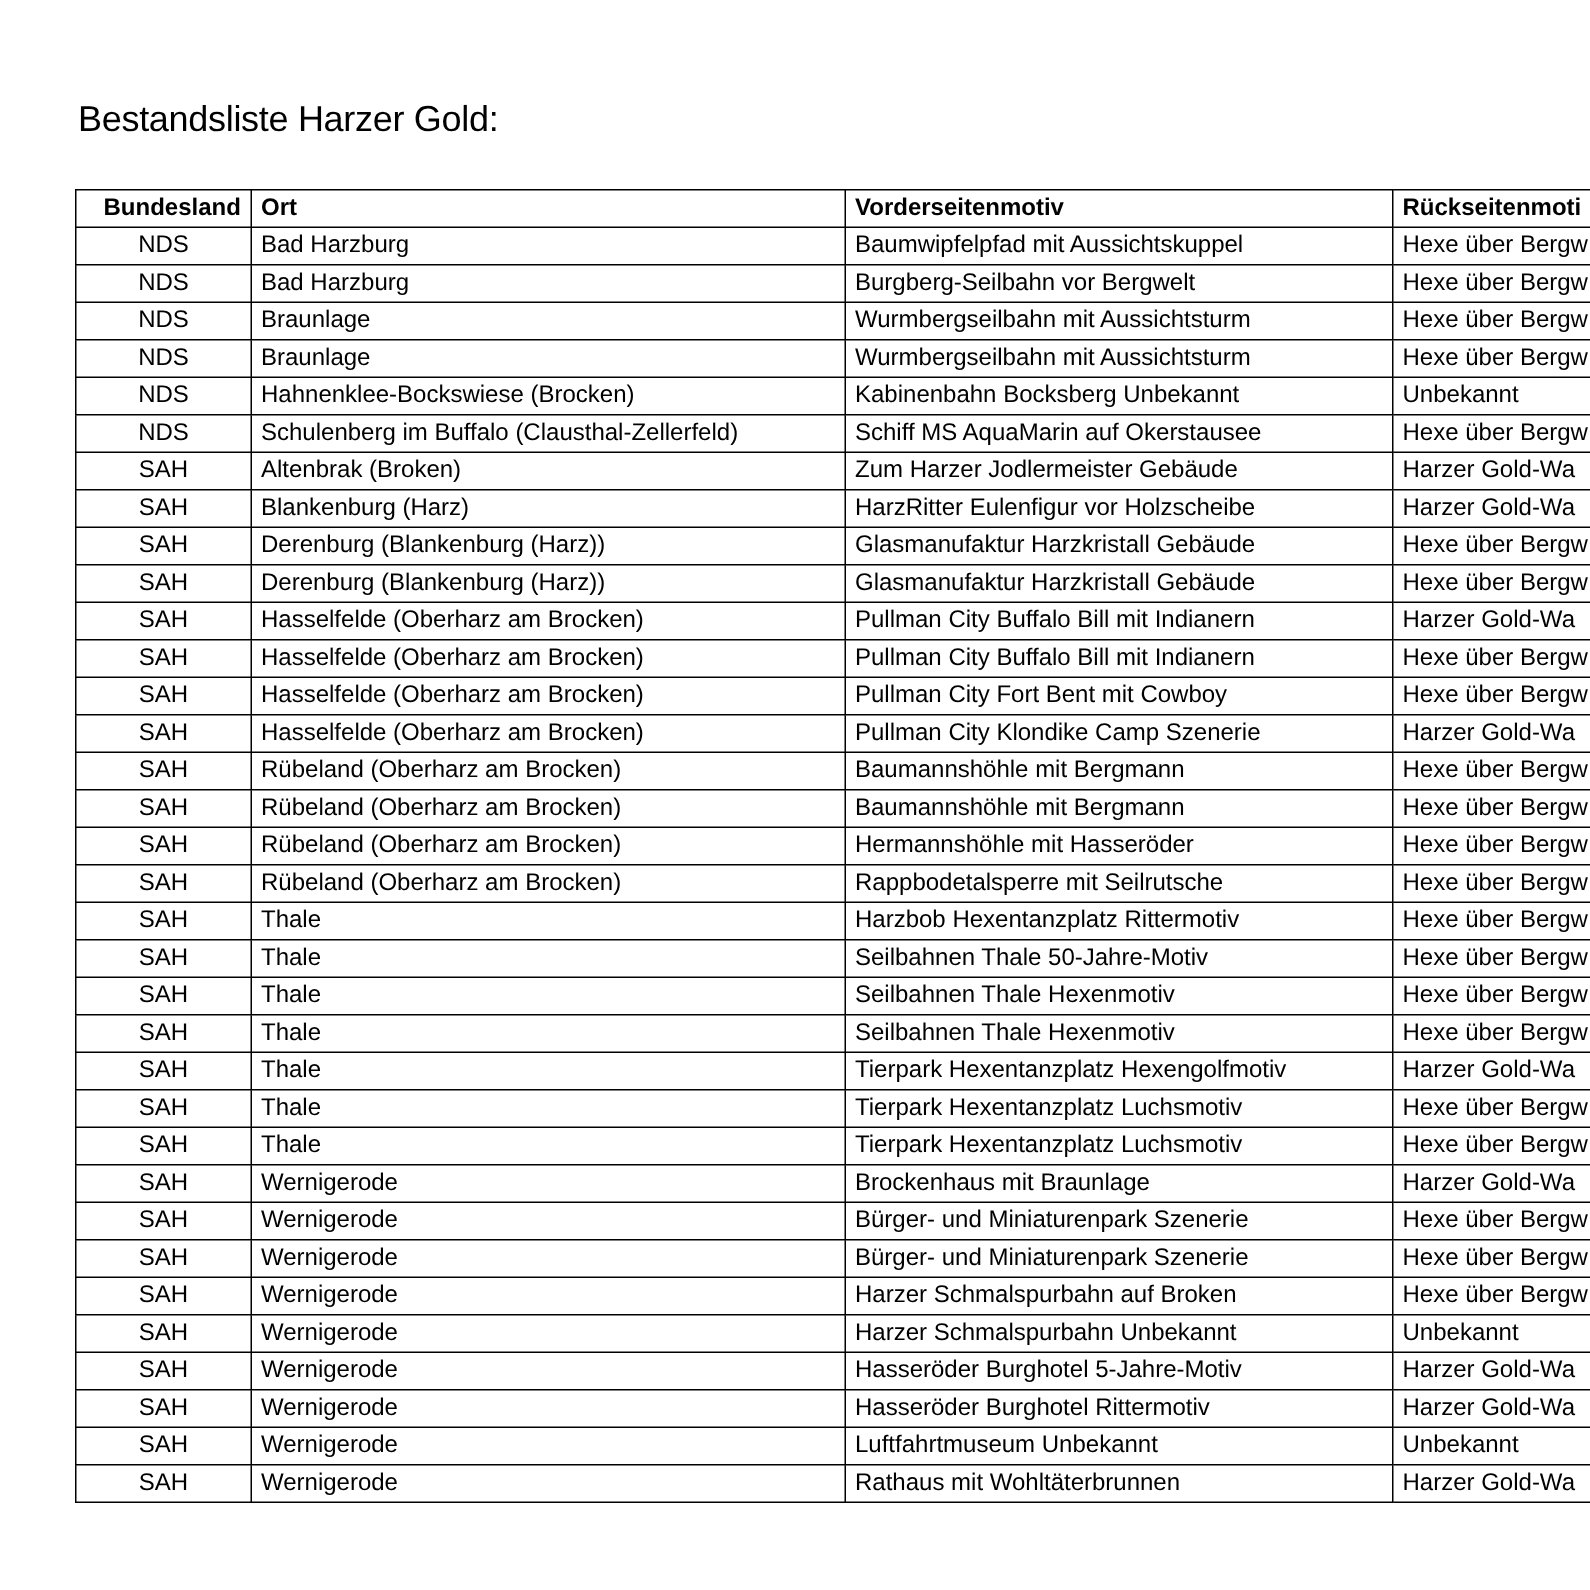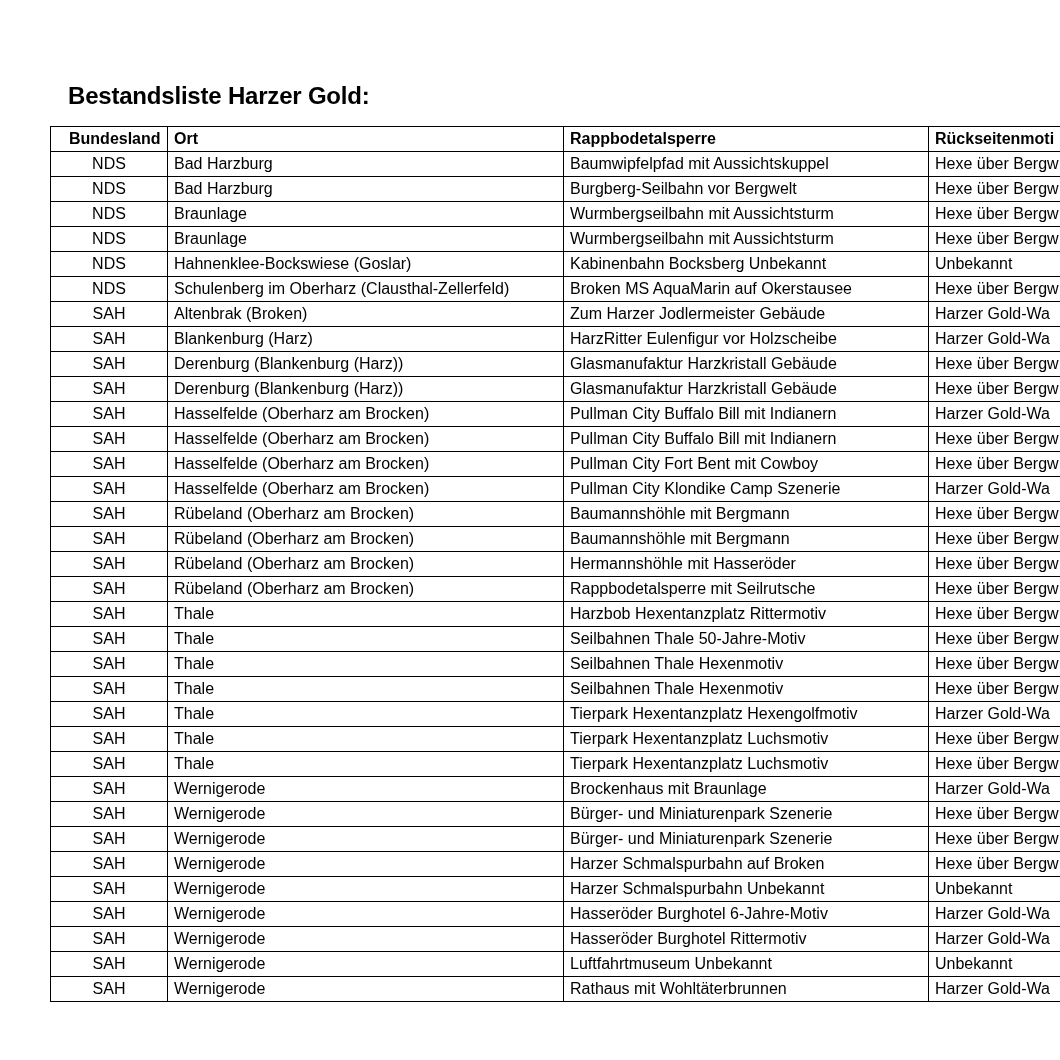--- a/index.html
+++ b/index.html
@@ -3,22 +3,22 @@
 <meta charset="utf-8">
 <style>
   html, body { margin: 0; padding: 0; background: #ffffff; }
   body {
     width: 1060px; height: 1060px; overflow: hidden; position: relative;
     font-family: "Liberation Sans", "DejaVu Sans", sans-serif;
     color: #000;
   }
   .title {
     position: absolute; left: 52px; top: 66px;
-    font-size: 24px; font-weight: bold; letter-spacing: -0.2px;
-    margin: 16px;
+    font-size: 24px; font-weight: normal; letter-spacing: -0.2px;
+    margin: 0;
   }
   table.inv {
     position: absolute; left: 50px; top: 126px;
     border-collapse: collapse;
     table-layout: fixed;
     width: 1060px;
     font-size: 16px;
   }
   table.inv col.c1 { width: 117px; }
   table.inv col.c2 { width: 396px; }
@@ -47,21 +47,21 @@
   <colgroup>
     <col class="c1">
       <col class="c2">
       <col class="c3">
       <col class="c4">
   </colgroup>
   <thead>
     <tr>
       <th class="center">Bundesland</th>
       <th>Ort</th>
-      <th>Rappbodetalsperre</th>
+      <th>Vorderseitenmotiv</th>
       <th class="last">Rückseitenmoti</th>
     </tr>
   </thead>
   <tbody id="tbody">
       <tr>
         <td class="center">NDS</td>
         <td>Bad Harzburg</td>
         <td>Baumwipfelpfad mit Aussichtskuppel</td>
         <td class="last">Hexe über Bergw</td>
       </tr>
@@ -78,28 +78,28 @@
         <td class="last">Hexe über Bergw</td>
       </tr>
       <tr>
         <td class="center">NDS</td>
         <td>Braunlage</td>
         <td>Wurmbergseilbahn mit Aussichtsturm</td>
         <td class="last">Hexe über Bergw</td>
       </tr>
       <tr>
         <td class="center">NDS</td>
-        <td>Hahnenklee-Bockswiese (Goslar)</td>
+        <td>Hahnenklee-Bockswiese (Brocken)</td>
         <td>Kabinenbahn Bocksberg Unbekannt</td>
         <td class="last">Unbekannt</td>
       </tr>
       <tr>
         <td class="center">NDS</td>
-        <td>Schulenberg im Oberharz (Clausthal-Zellerfeld)</td>
-        <td>Broken MS AquaMarin auf Okerstausee</td>
+        <td>Schulenberg im Buffalo (Clausthal-Zellerfeld)</td>
+        <td>Schiff MS AquaMarin auf Okerstausee</td>
         <td class="last">Hexe über Bergw</td>
       </tr>
       <tr>
         <td class="center">SAH</td>
         <td>Altenbrak (Broken)</td>
         <td>Zum Harzer Jodlermeister Gebäude</td>
         <td class="last">Harzer Gold-Wa</td>
       </tr>
       <tr>
         <td class="center">SAH</td>
@@ -235,21 +235,21 @@
       </tr>
       <tr>
         <td class="center">SAH</td>
         <td>Wernigerode</td>
         <td>Harzer Schmalspurbahn Unbekannt</td>
         <td class="last">Unbekannt</td>
       </tr>
       <tr>
         <td class="center">SAH</td>
         <td>Wernigerode</td>
-        <td>Hasseröder Burghotel 6-Jahre-Motiv</td>
+        <td>Hasseröder Burghotel 5-Jahre-Motiv</td>
         <td class="last">Harzer Gold-Wa</td>
       </tr>
       <tr>
         <td class="center">SAH</td>
         <td>Wernigerode</td>
         <td>Hasseröder Burghotel Rittermotiv</td>
         <td class="last">Harzer Gold-Wa</td>
       </tr>
       <tr>
         <td class="center">SAH</td>

